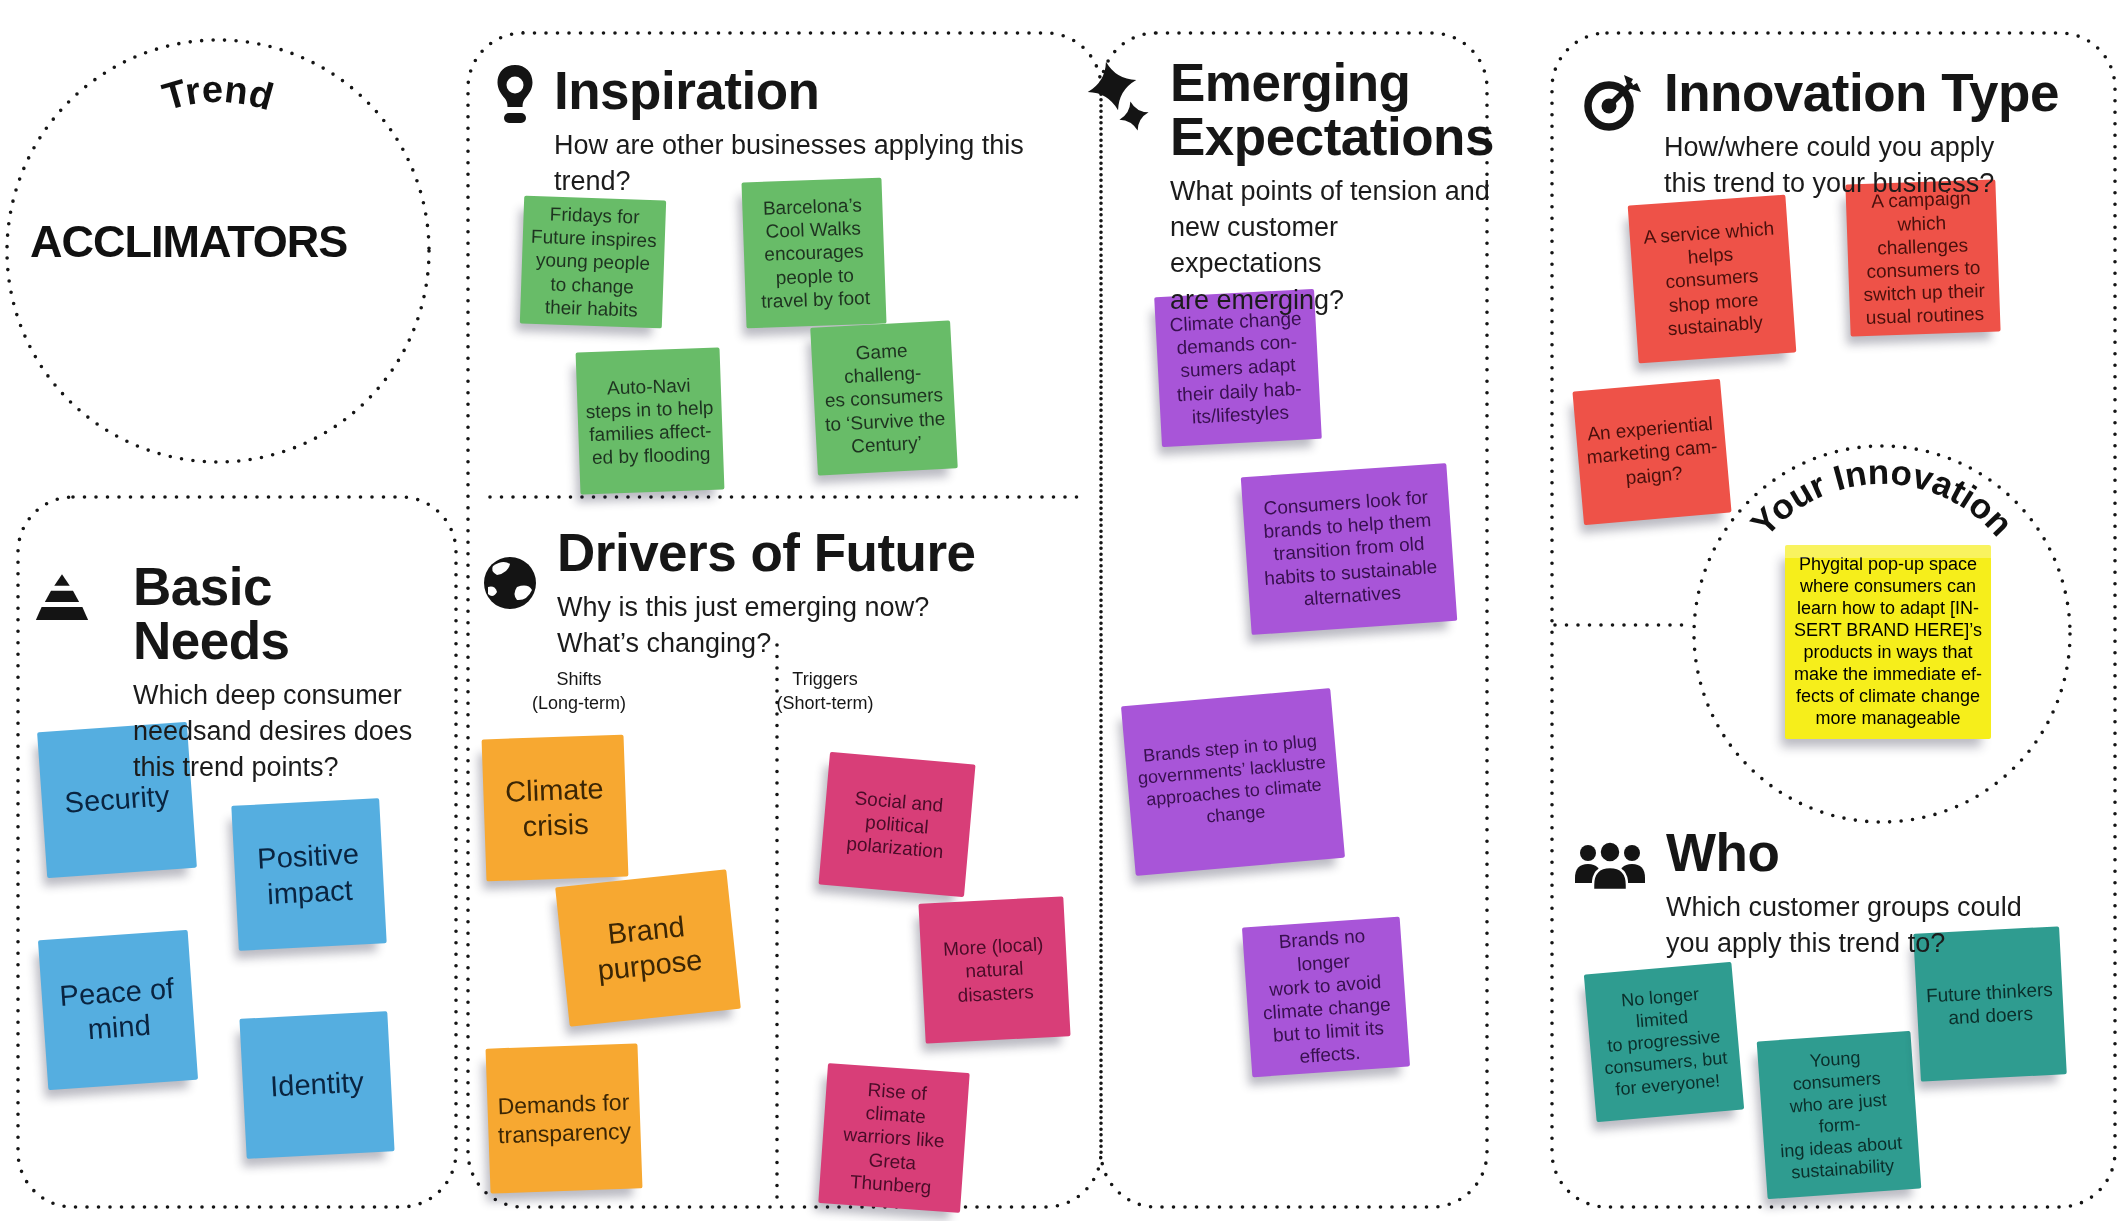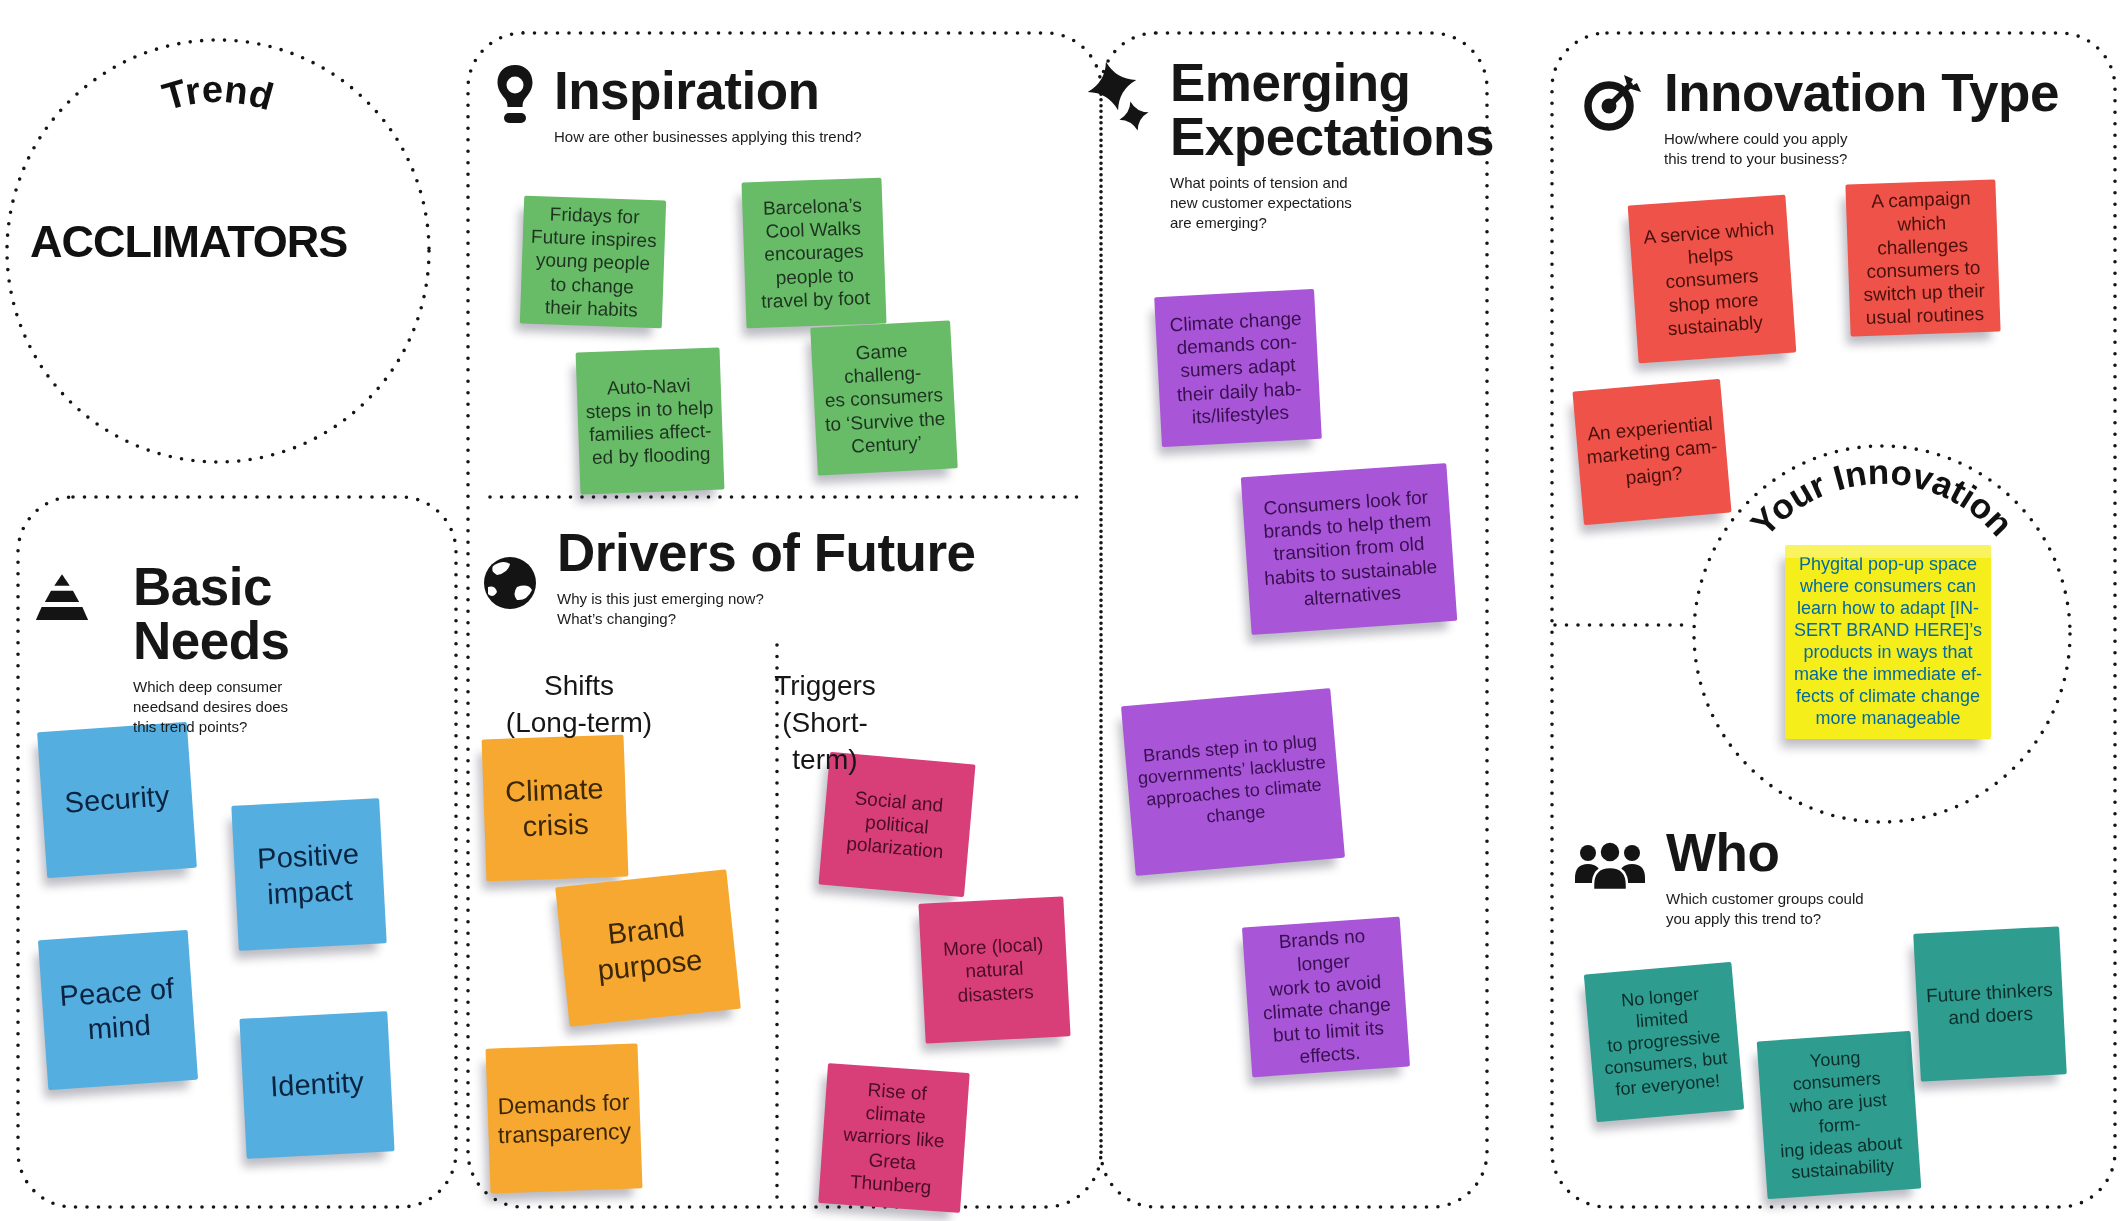--- a/index.html
+++ b/index.html
@@ -8,43 +8,43 @@
     font-family:"Liberation Sans","DejaVu Sans",sans-serif;overflow:hidden;color:#161616;
   }
   svg.outlines{position:absolute;left:0;top:0;z-index:1;}
   .hdr{position:absolute;display:flex;align-items:flex-start;z-index:3;}
   .hdr .icon{flex:none;margin-right:20px;}
   .hdr h2{
     margin:0;font-size:53px;font-weight:bold;line-height:1.02;color:#161616;
     letter-spacing:-0.5px;white-space:pre-line;
   }
   .hdr .sub{
-    margin-top:9px;font-size:15px;line-height:1.34;color:#1b1b1b;white-space:pre-line;
+    margin-top:9px;font-size:27px;line-height:1.34;color:#1b1b1b;white-space:pre-line;
   }
   .col-label{
-    position:absolute;z-index:3;text-align:center;font-size:28px;line-height:1.32;
+    position:absolute;z-index:3;text-align:center;font-size:18px;line-height:1.32;
     color:#161616;white-space:pre-line;
   }
   .big-title{
     position:absolute;z-index:3;text-align:left;font-weight:bold;
     font-size:45px;letter-spacing:-1px;color:#111111;
   }
   .note{
     position:absolute;z-index:2;display:flex;align-items:center;justify-content:center;
     text-align:center;box-sizing:border-box;padding:8px;border-radius:2px;
     transform:rotate(var(--rot,0deg));
     box-shadow:-7px 11px 10px -3px rgba(30,30,55,0.30);
   }
   .note span{white-space:pre-line;line-height:1.22;}
   .ink-green span{color:#1e3320;}
   .ink-purple span{color:#38104f;}
   .ink-magenta span{color:#4a0c28;}
   .ink-orange span{color:#3b2605;}
   .ink-red span{color:#4a100c;}
-  .ink-yellow span{color:#0369a1;}
+  .ink-yellow span{color:#000000;}
   .ink-teal span{color:#0b2f2b;}
   .ink-blue span{color:#0a2440;}
   .fold::before{
     content:"";position:absolute;top:0;left:0;right:0;height:13px;
     background:rgba(255,255,255,0.30);
   }
 </style>
 </head>
 <body>
 

